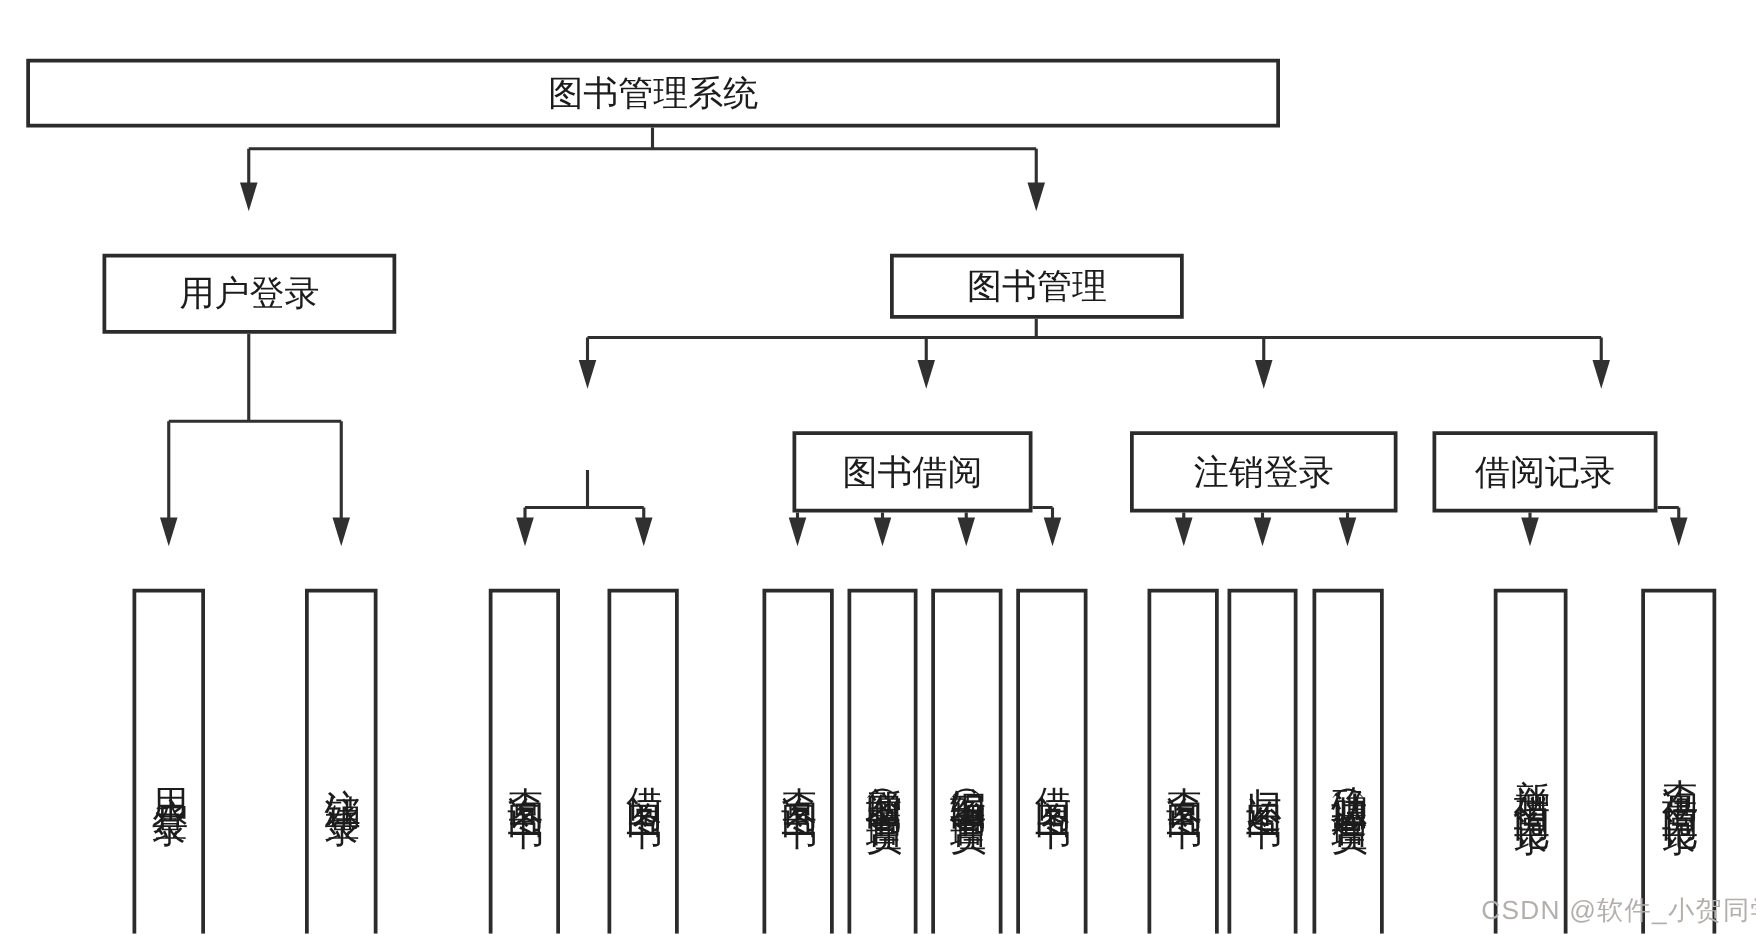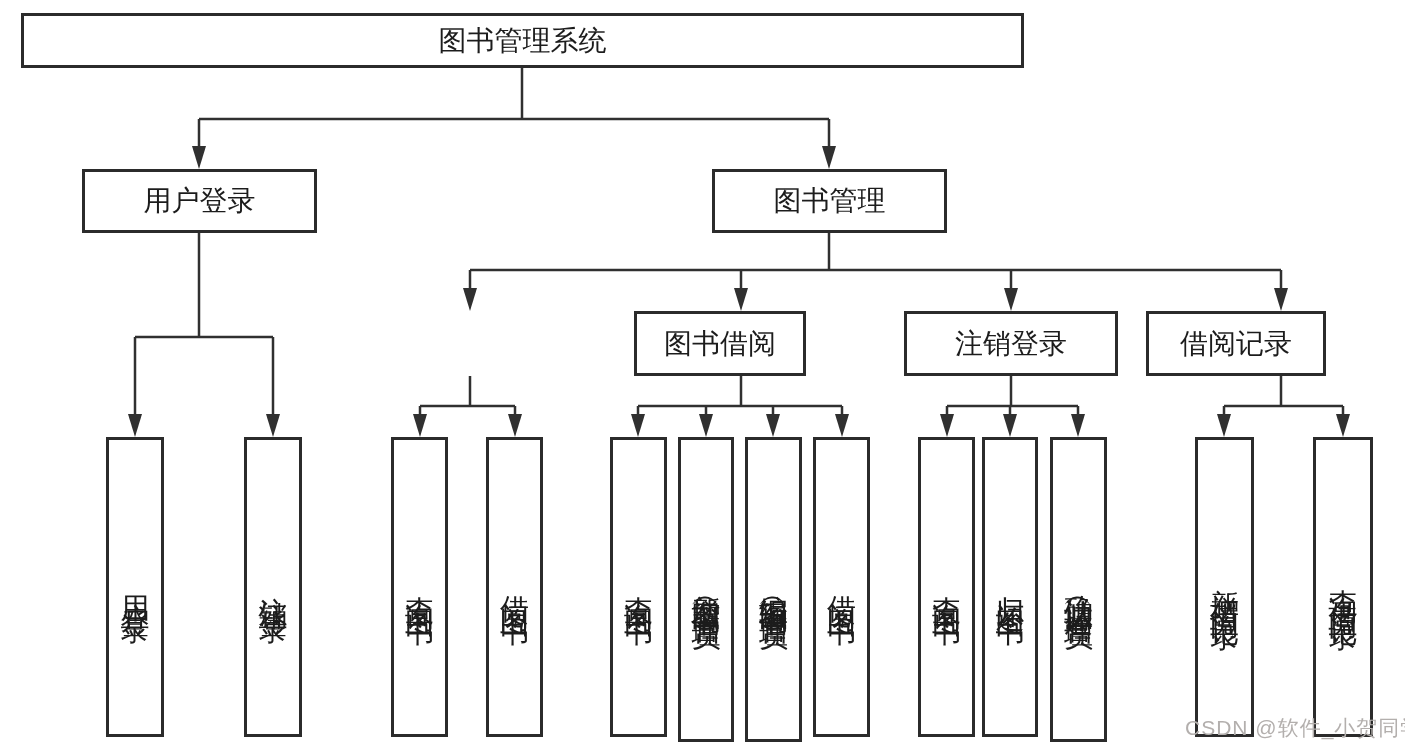--- a/index.html
+++ b/index.html
@@ -26,20 +26,21 @@
     box-sizing: border-box;
     border: 3px solid #2b2b2b;
     background: #ffffff;
     display: flex;
     align-items: center;
     justify-content: center;
     color: #1c1c1c;
     font-size: 28px;
     line-height: 1;
     white-space: nowrap;
+    margin-top: 34px;
   }
   .leaf span {
     writing-mode: vertical-rl;
     text-orientation: mixed;
     font-size: 29px;
     letter-spacing: 7px;
     line-height: 1;
   }
   .leaf.tall span {
     letter-spacing: 4px;
@@ -90,25 +91,25 @@
     </g>
   </svg>
 
   <div class="node" style="left:21px;top:13px;width:1003px;height:55px">
     <span>图书管理系统</span>
   </div>
 
   <div class="node" style="left:82px;top:169px;width:235px;height:64px">
     <span>用户登录</span>
   </div>
-  <div class="node" style="left:712px;top:169px;width:235px;height:64px">
+  <div class="node" style="left:712px;top:169px;width:235px;height:52px">
     <span>图书管理</span>
   </div>
 
-  <div class="node" style="left:634px;top:311px;width:172px;height:65px">
+  <div class="node" style="left:634px;top:311px;width:192px;height:65px">
     <span>图书借阅</span>
   </div>
   <div class="node" style="left:904px;top:311px;width:214px;height:65px">
     <span>注销登录</span>
   </div>
   <div class="node" style="left:1146px;top:311px;width:180px;height:65px">
     <span>借阅记录</span>
   </div>
 
   <div class="node leaf" style="left:106px;top:437px;width:58px;height:300px">

